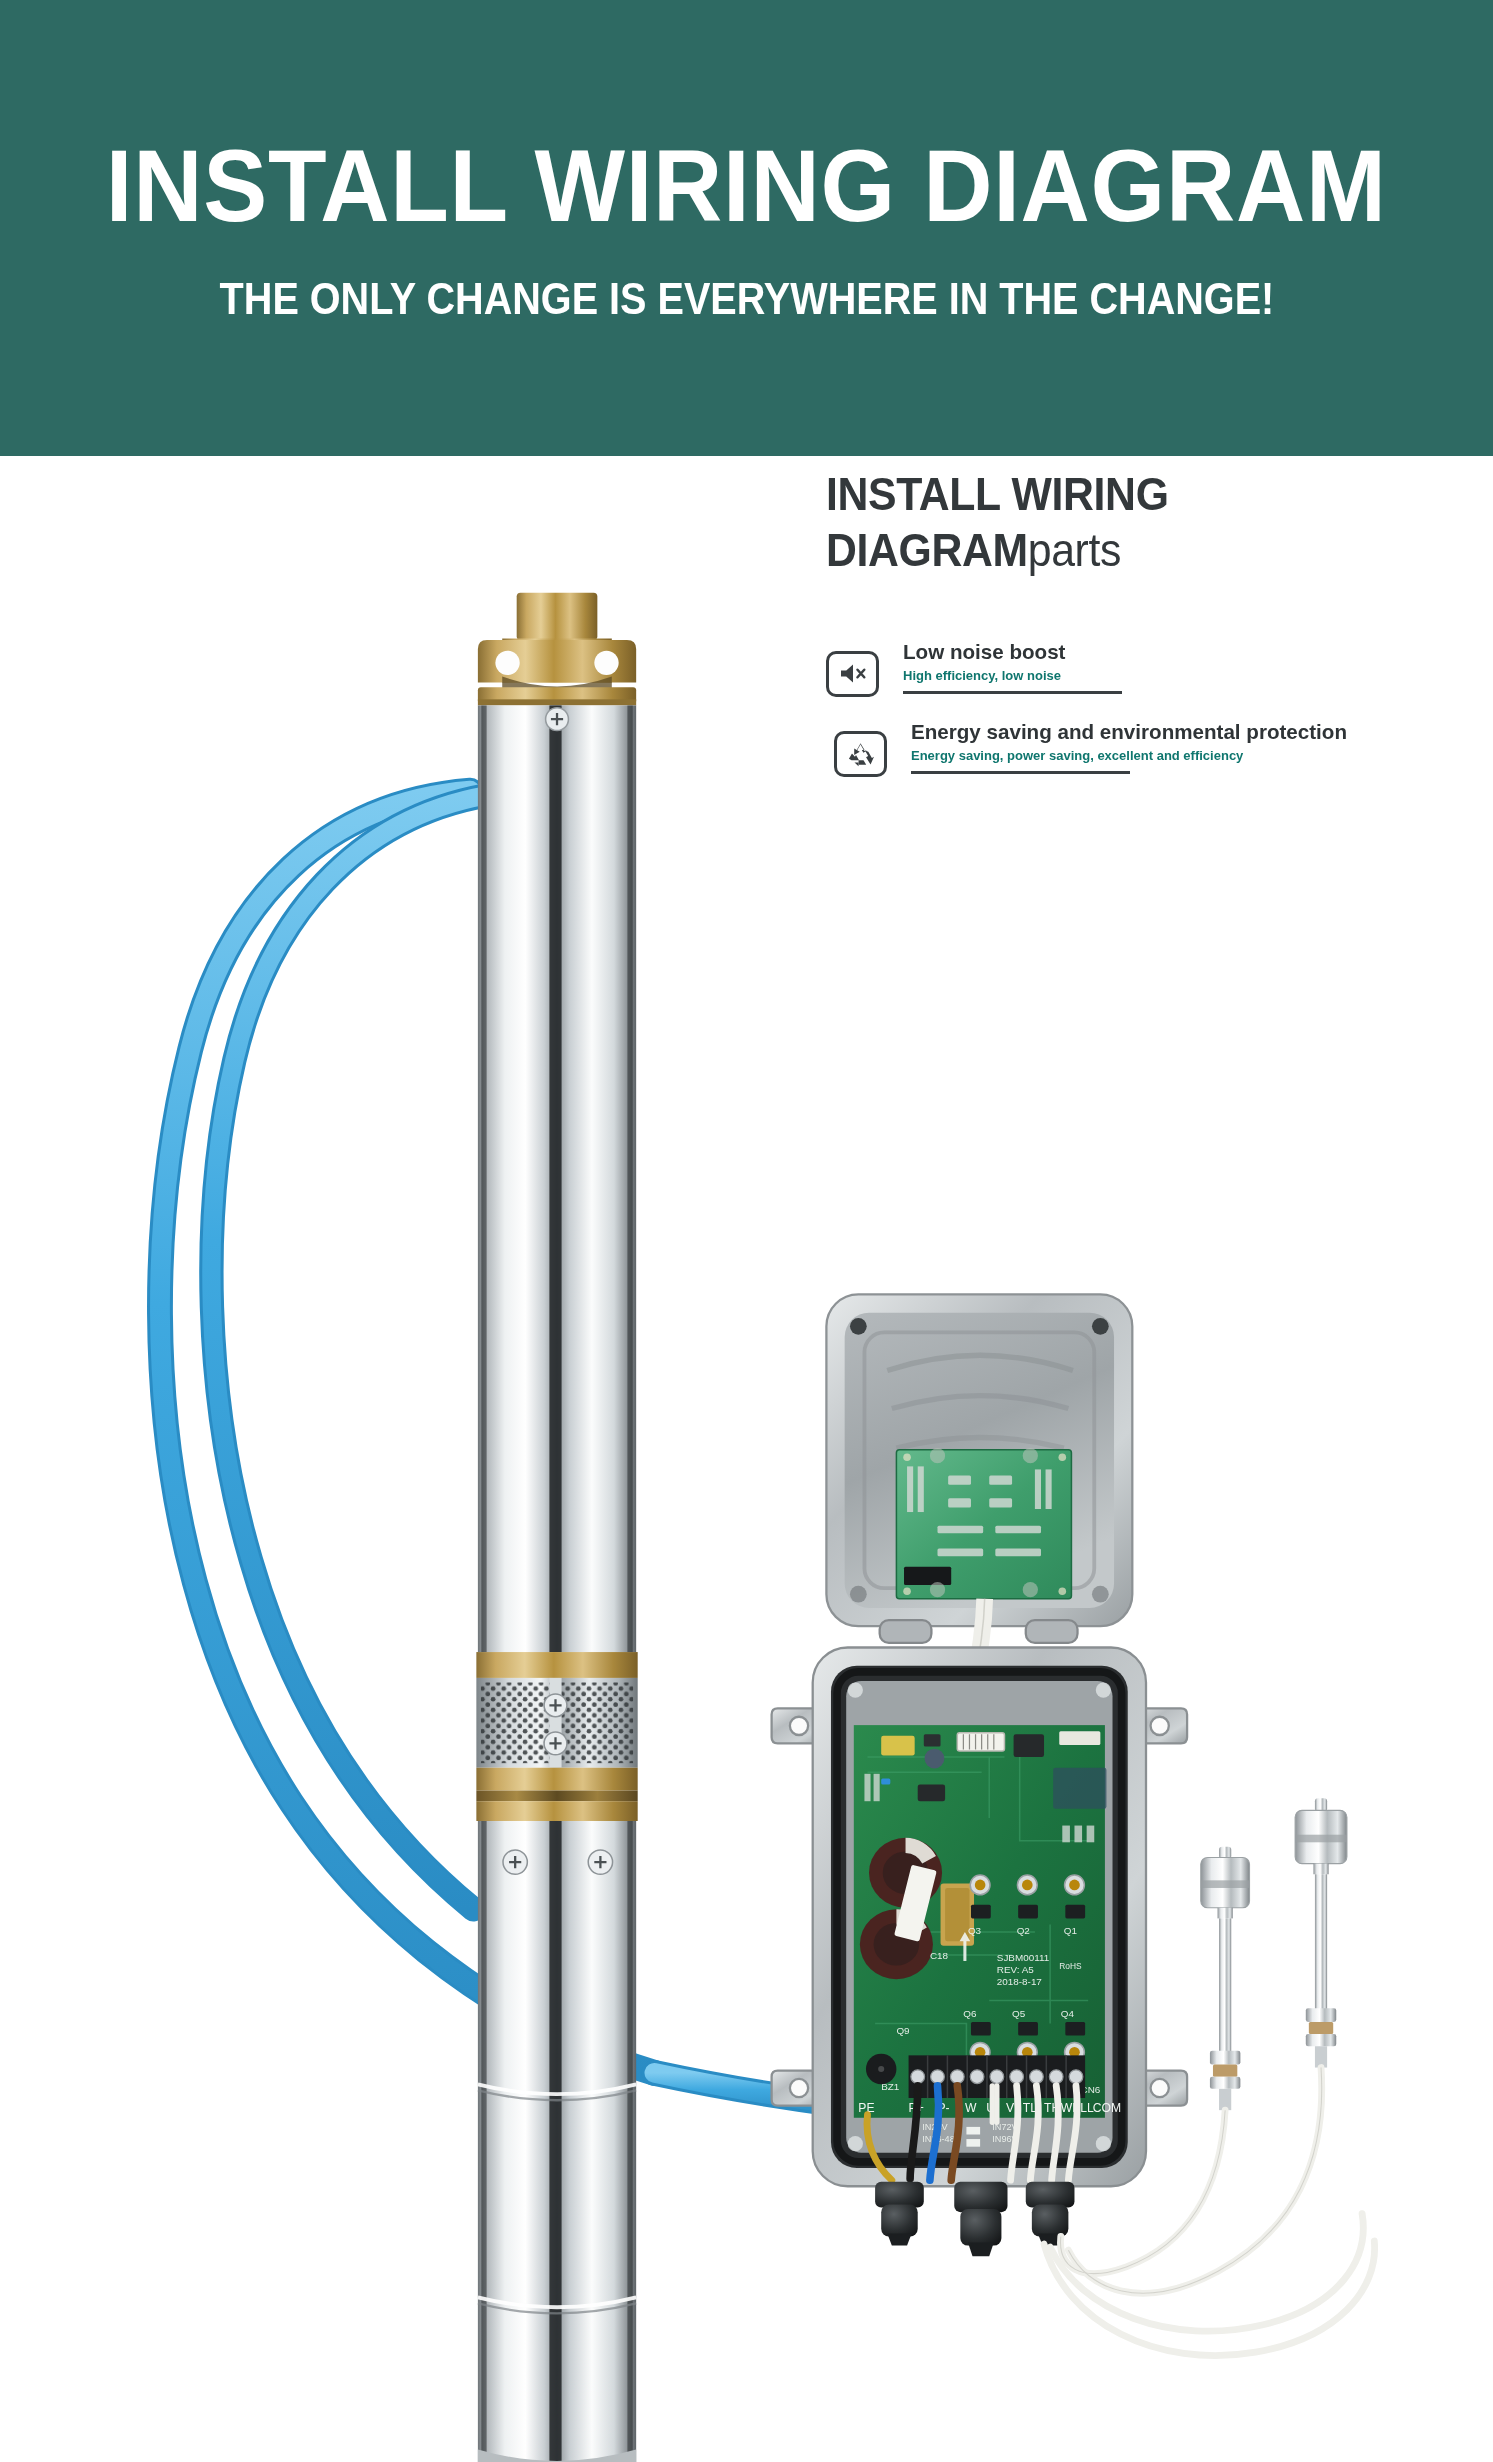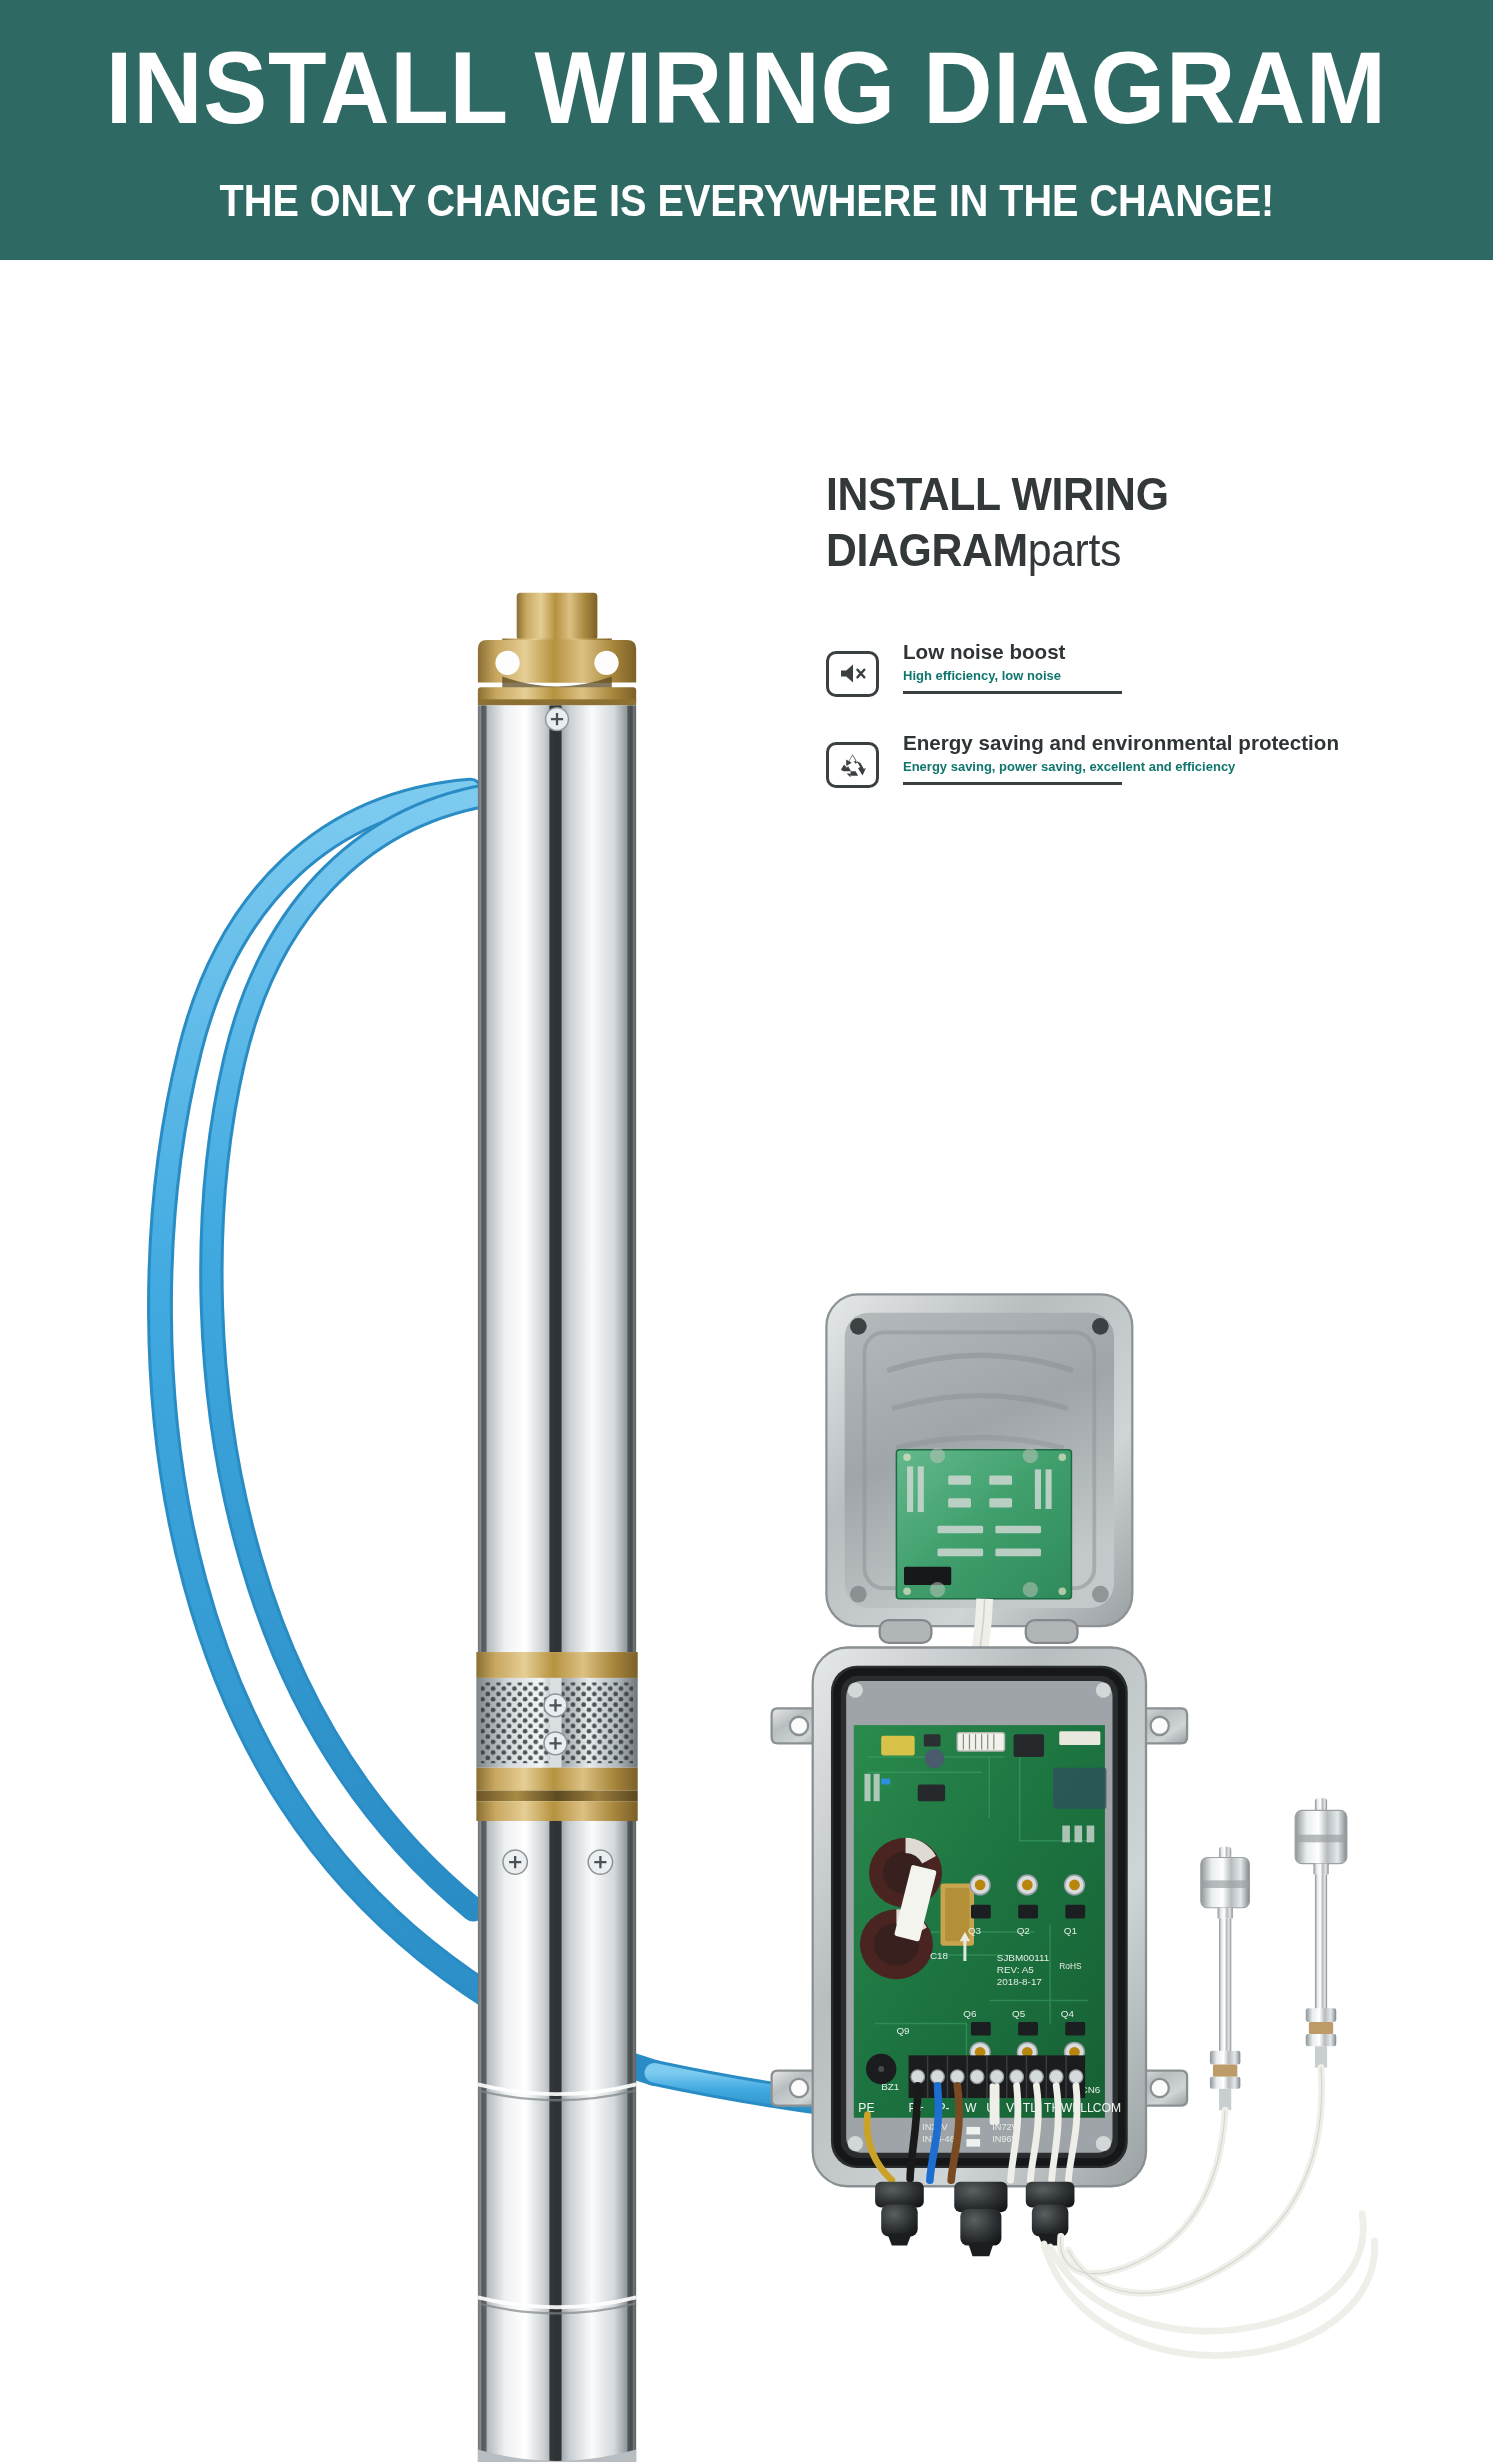--- a/index.html
+++ b/index.html
@@ -1,39 +1,39 @@
 <!DOCTYPE html>
 <html style="font-size:12px"><head>
 <meta charset="utf-8">
 <style>
   html,body{margin:0;padding:0;background:#fff;}
   body{width:1493px;height:2462px;position:relative;overflow:hidden;
        font-family:"Liberation Sans","DejaVu Sans",sans-serif;}
 
   
-  #header{position:absolute;left:0;top:0;width:1493px;height:260px;
+  #header{position:absolute;left:0;top:0;width:1493px;height:456px;
           background:#2E6A63;display:flex;flex-direction:column;
           align-items:center;justify-content:center;}
   #header-title{color:#ffffff;font-size:102px;font-weight:bold;
           letter-spacing:0.8px;line-height:1;margin:0;
           transform:scaleX(0.94);white-space:nowrap;}
   #header-sub{color:#ffffff;font-size:44px;font-weight:bold;
           line-height:1;margin-top:40px;transform:scaleX(0.9);
           white-space:nowrap;}
 
   
   #panel{position:absolute;left:826px;top:466px;width:548px;}
   .panel-head{font-size:46px;font-weight:bold;color:#33383b;
           line-height:1.22;letter-spacing:-0.4px;transform:scaleX(0.93);
           transform-origin:left center;white-space:nowrap;}
   .panel-head .light{font-weight:normal;}
 
   .feature{position:absolute;left:0;display:flex;align-items:flex-start;font-weight:bold;}
   #feature-0{top:174px;}
-  #feature-1{top:265px;}
+  #feature-1{top:254px;margin-left:8px;}
   .feat-icon{width:47px;height:40px;border:3.8px solid #3a3f42;border-radius:10px;
           flex:0 0 auto;display:flex;align-items:center;justify-content:center;
           margin-top:10.7px;}
   .feat-body{margin-left:24px;}
   .feat-title{font-size:20.6px;color:#2f3437;line-height:1.18;white-space:nowrap;}
   .feat-sub{font-size:13px;color:#0f766e;margin-top:3.8px;line-height:1.2;white-space:nowrap;}
   .feat-rule{height:3px;background:#3a3f42;margin-top:6.9px;}
   #feature-0 .feat-rule{width:219px;}
   #feature-1 .feat-rule{width:219px;}
 

